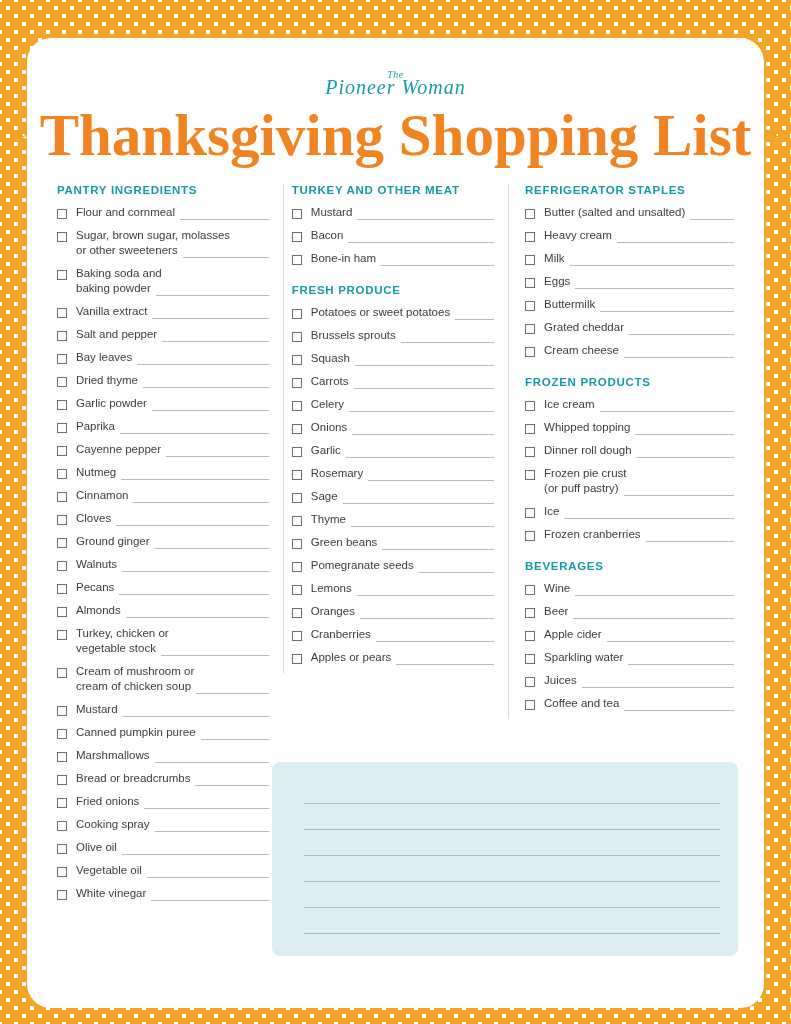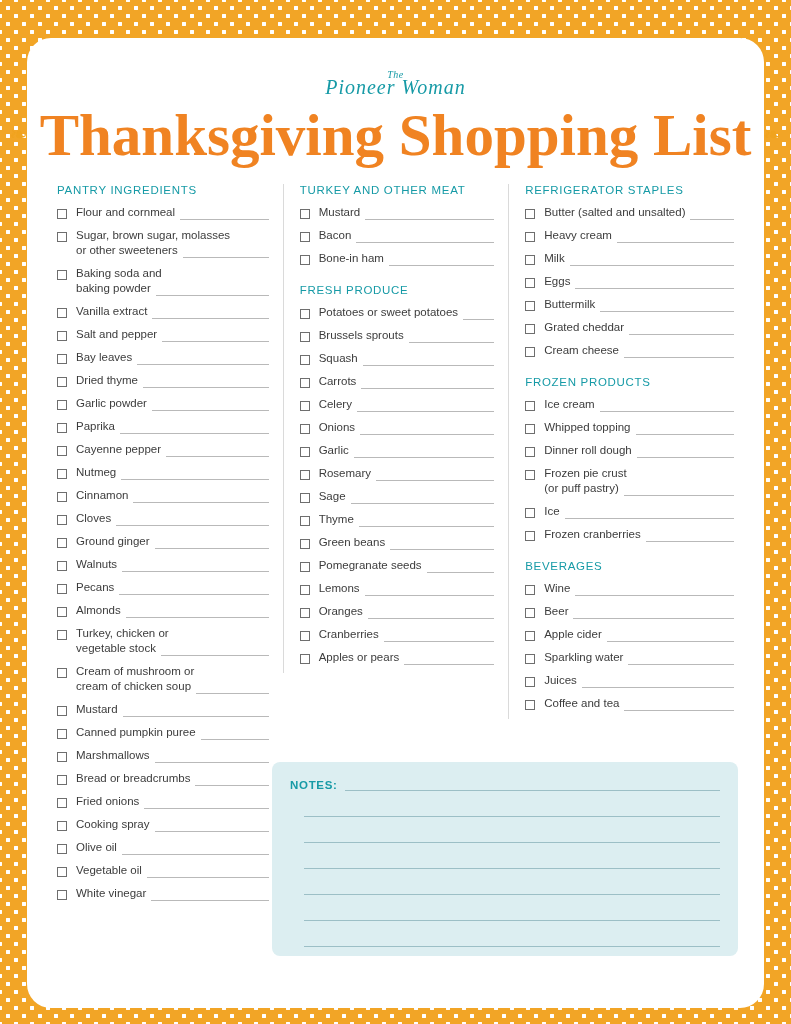--- a/index.html
+++ b/index.html
@@ -84,27 +84,27 @@
   
   .columns {
     display: flex;
     margin-top: 16px;
     align-items: flex-start;
   }
   .col {
     box-sizing: border-box;
   }
   .col1 { width: 236px; padding-right: 14px; }
-  .col2 { width: 235px; padding-left: 16px; padding-right: 14px; border-left: 1px solid #DADADA; }
+  .col2 { width: 235px; padding-left: 8px; padding-right: 14px; border-left: 1px solid #DADADA; }
   .col3 { width: 236px; padding-left: 16px; border-left: 1px solid #DADADA; }
 
   .sect-head {
     color: #169AA6;
     font-size: 11.5px;
-    font-weight: normal;
+    font-weight: bold;
     letter-spacing: .7px;
     margin: 0 0 9px 0;
   }
   .sect-head.spaced { margin-top: 18px; }
 
   ul.items {
     list-style: none;
     margin: 0;
     padding: 0;
   }
@@ -821,24 +821,20 @@
                 </div>
               </div>
             </li>
           </ul>
         </div>
     </div>
 
   </div>
 
   <div class="notes">
-    <div class="notes-first">
-      <span class="notes-head">NOTES:</span>
-      <span class="rule"></span>
-    </div>
     <div>
         <div class="notes-line"></div>
         <div class="notes-line"></div>
         <div class="notes-line"></div>
         <div class="notes-line"></div>
         <div class="notes-line"></div>
         <div class="notes-line"></div>
       </div>
   </div>
 </div>

